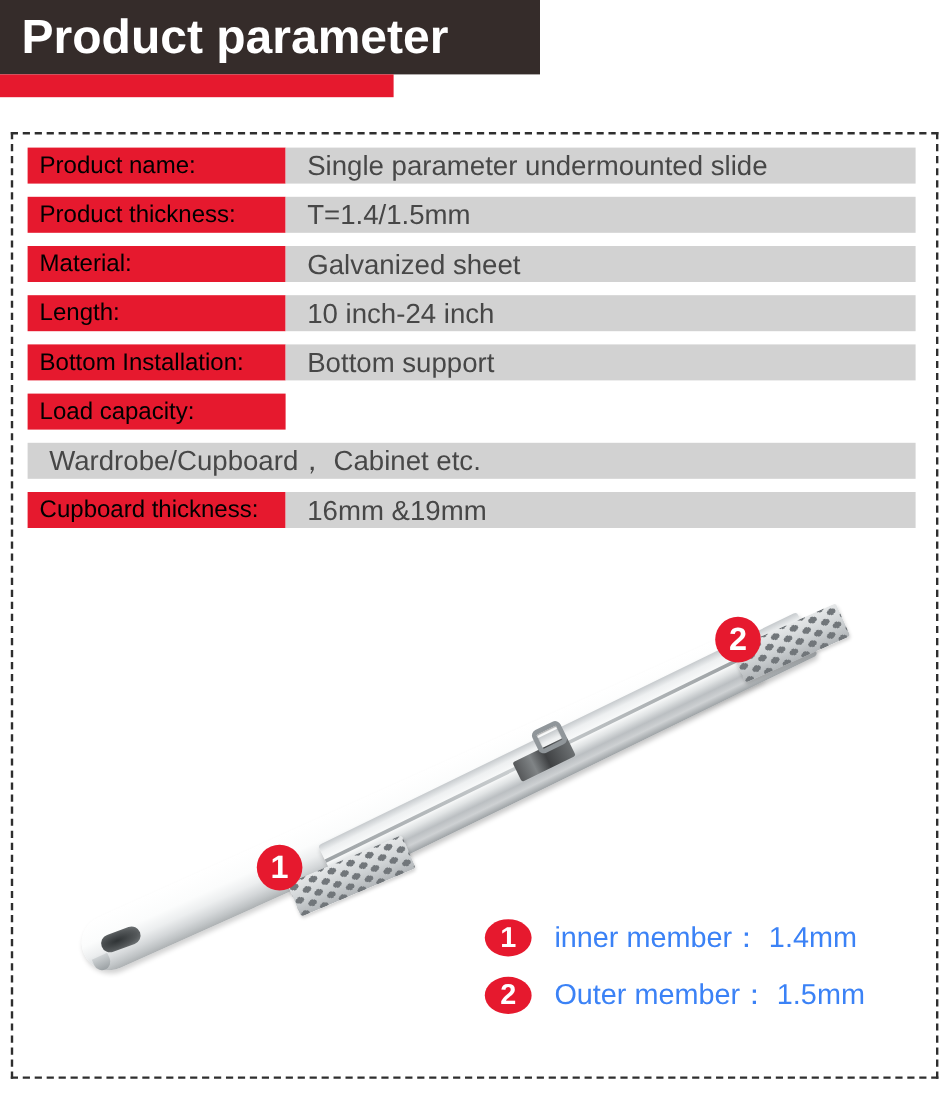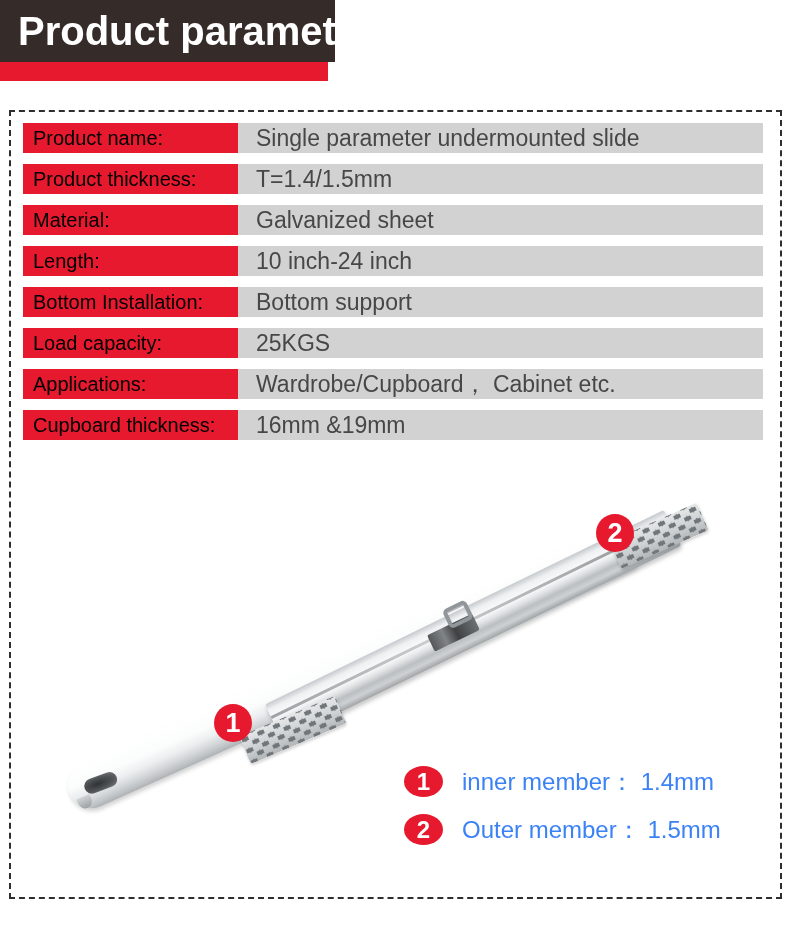--- a/index.html
+++ b/index.html
@@ -3,21 +3,21 @@
 <meta charset="utf-8">
 <style>
   html,body{margin:0;padding:0;}
   body{
     width:790px;height:931px;position:relative;background:#ffffff;
     font-family:"Liberation Sans","DejaVu Sans",sans-serif;
     overflow:hidden;
   }
   
   .hdr-block{
-    position:absolute;left:0;top:0;width:335px;height:62px;
+    position:absolute;left:0;top:0;width:450px;height:62px;
     background:var(--hdr-bg,#352c2a);
     color:#ffffff;font-size:40px;font-weight:bold;
     line-height:62px;padding-left:18px;box-sizing:border-box;
     letter-spacing:0px;white-space:nowrap;
   }
   .hdr-redbar{
     position:absolute;left:0;top:62px;width:328px;height:19px;
     background:var(--red,#e6192e);
   }
   
@@ -142,24 +142,22 @@
   <div class="spec-row">
     <div class="spec-label">Length:</div>
     <div class="spec-value">10 inch-24 inch</div>
   </div>
   <div class="spec-row">
     <div class="spec-label">Bottom Installation:</div>
     <div class="spec-value">Bottom support</div>
   </div>
   <div class="spec-row">
     <div class="spec-label">Load capacity:</div>
-    <div class="spec-value">25KGS</div>
   </div>
   <div class="spec-row">
-    <div class="spec-label">Applications:</div>
     <div class="spec-value">Wardrobe/Cupboard，  Cabinet etc.</div>
   </div>
   <div class="spec-row">
     <div class="spec-label">Cupboard thickness:</div>
     <div class="spec-value">16mm &amp;19mm</div>
   </div>
 </div>
 
 <div class="rail-inner"></div>
 <div class="rail-outer">

